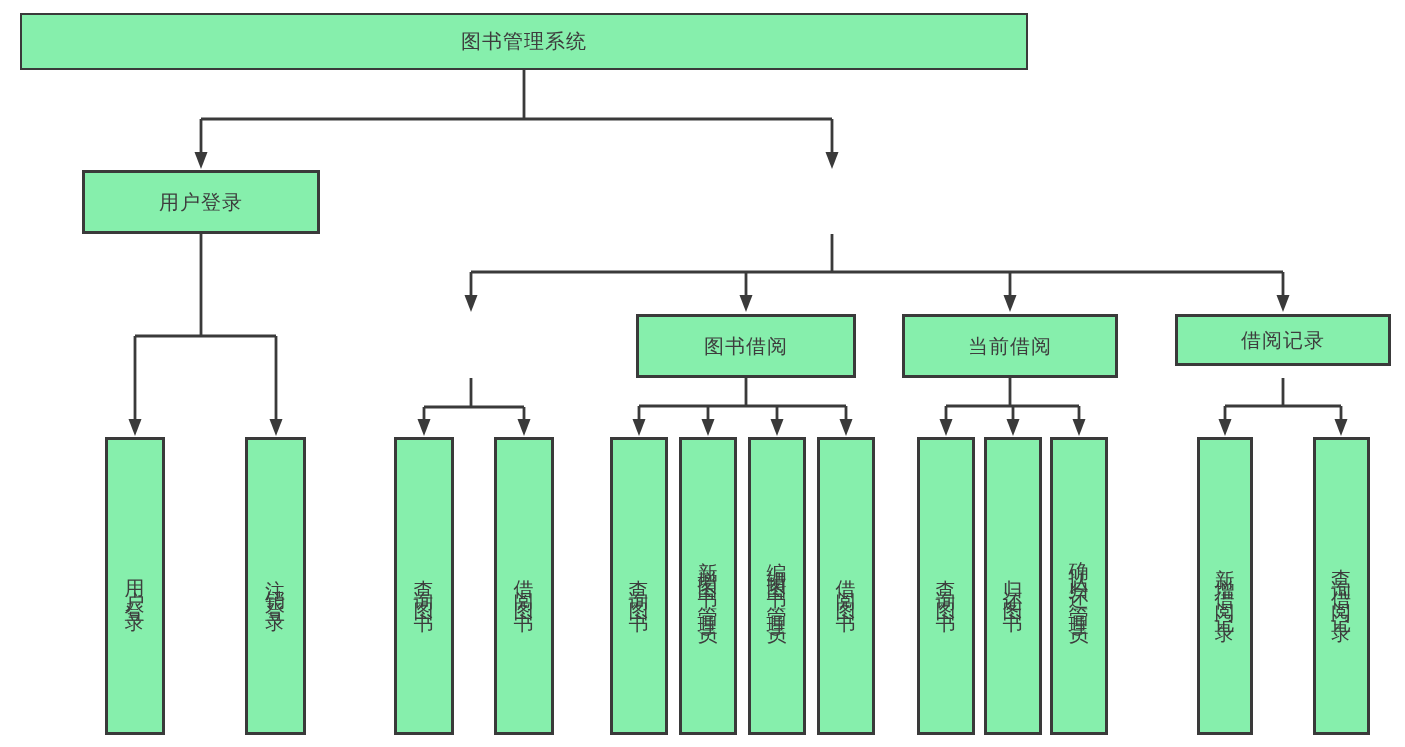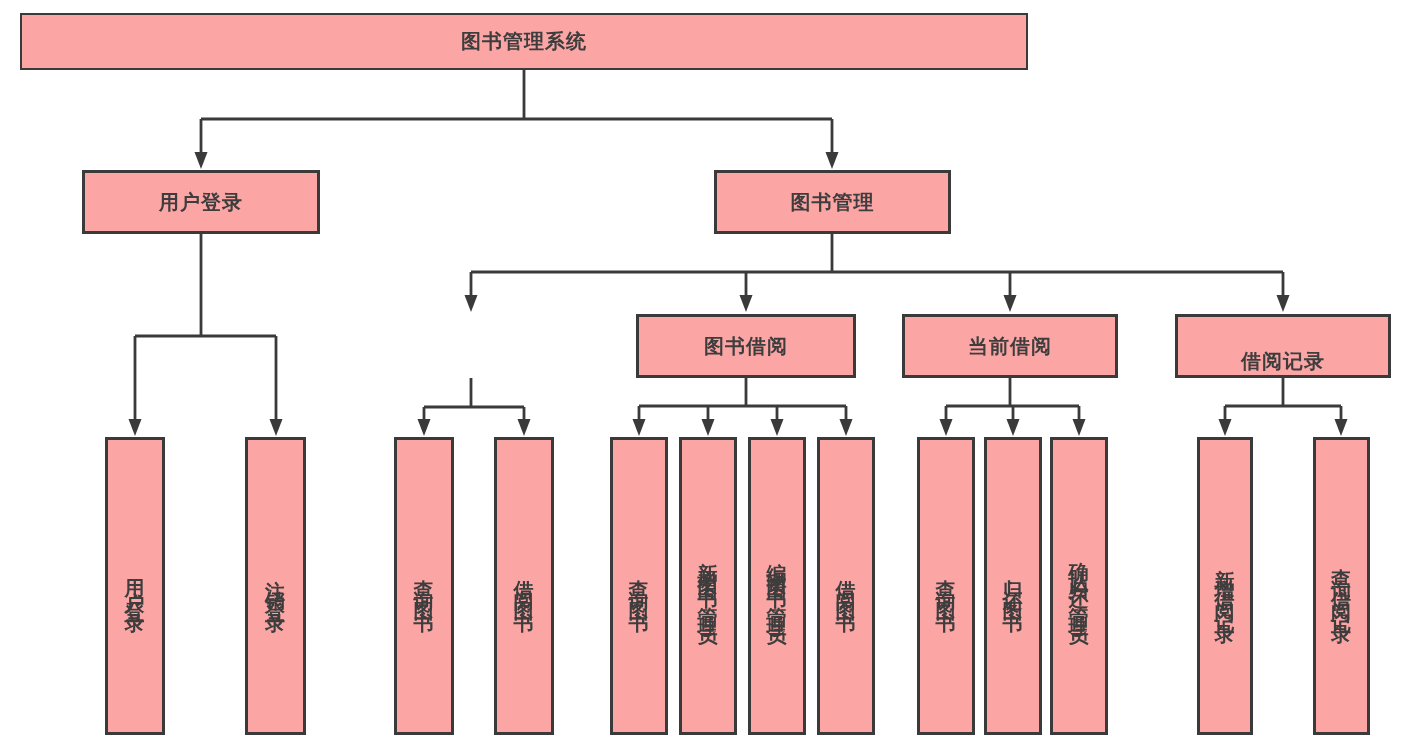--- a/index.html
+++ b/index.html
@@ -16,27 +16,26 @@
     overflow: hidden;
   }
   svg.connectors {
     position: absolute;
     left: 0; top: 0;
     width: 1405px; height: 747px;
   }
   .box {
     position: absolute;
     box-sizing: border-box;
-    background: #fca5a5;
+    background: #86efac;
     border: 3px solid var(--line, #3a3a3a);
     display: flex;
     align-items: center;
     justify-content: center;
     color: var(--text, #3d3d3d);
-    font-weight: bold;
   }
   .hbox {
     font-size: 20px;
     letter-spacing: 1px;
     white-space: nowrap;
   }
   .root-box { border-width: 2.5px; }
   .vbox {
     writing-mode: vertical-rl;
     text-orientation: mixed;
@@ -115,31 +114,28 @@
       <polygon points="1334.5,419 1347.5,419 1341,436" fill="#3a3a3a"></polygon>
     </svg>
 
   <div class="box hbox root-box" style="left:20px; top:13px; width:1008px; height:57px;">
     <span>图书管理系统</span>
   </div>
 
   <div class="box hbox" style="left:82px; top:170px; width:238px; height:64px;">
     <span>用户登录</span>
   </div>
-  <div class="box hbox" style="left:714px; top:170px; width:237px; height:64px;">
-    <span>图书管理</span>
-  </div>
 
   <div class="box hbox" style="left:636px; top:314px; width:220px; height:64px;">
     <span>图书借阅</span>
   </div>
   <div class="box hbox" style="left:902px; top:314px; width:216px; height:64px;">
     <span>当前借阅</span>
   </div>
-  <div class="box hbox" style="left:1175px; top:314px; width:216px; height:64px;align-items:flex-end;">
+  <div class="box hbox" style="left:1175px; top:314px; width:216px; height:52px;">
     <span>借阅记录</span>
   </div>
 
   <div class="box vbox" style="left:105px; top:437px; width:60px; height:298px;">
     <span>用户登录</span>
   </div>
   <div class="box vbox" style="left:245px; top:437px; width:61px; height:298px;">
     <span>注销登录</span>
   </div>
 

